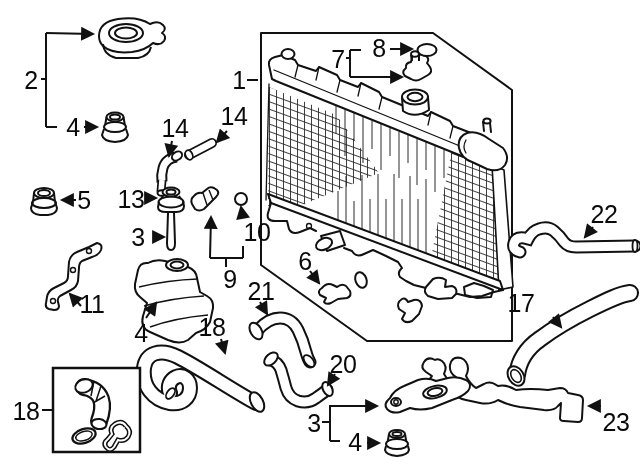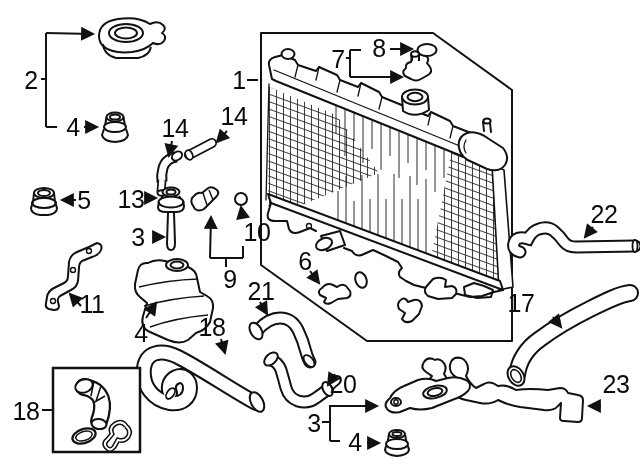--- a/index.html
+++ b/index.html
@@ -294,17 +294,17 @@
   <div class="lbl" style="left:257px;top:232px">10</div>
   <div class="lbl" style="left:92px;top:304px">11</div>
   <div class="lbl" style="left:141px;top:333px">4</div>
   <div class="lbl" style="left:131px;top:199px">13</div>
   <div class="lbl" style="left:234px;top:116px">14</div>
   <div class="lbl" style="left:138px;top:237px">3</div>
   <div class="lbl" style="left:175px;top:128px">14</div>
   <div class="lbl" style="left:521px;top:303px">17</div>
   <div class="lbl" style="left:212px;top:327px">18</div>
   <div class="lbl" style="left:26px;top:411px">18</div>
-  <div class="lbl" style="left:343px;top:384px">20</div>
+  <div class="lbl" style="left:343px;top:364px">20</div>
   <div class="lbl" style="left:261px;top:291px">21</div>
   <div class="lbl" style="left:604px;top:214px">22</div>
-  <div class="lbl" style="left:616px;top:384px">23</div>
+  <div class="lbl" style="left:616px;top:422px">23</div>
 </div>
 
 </body></html>

